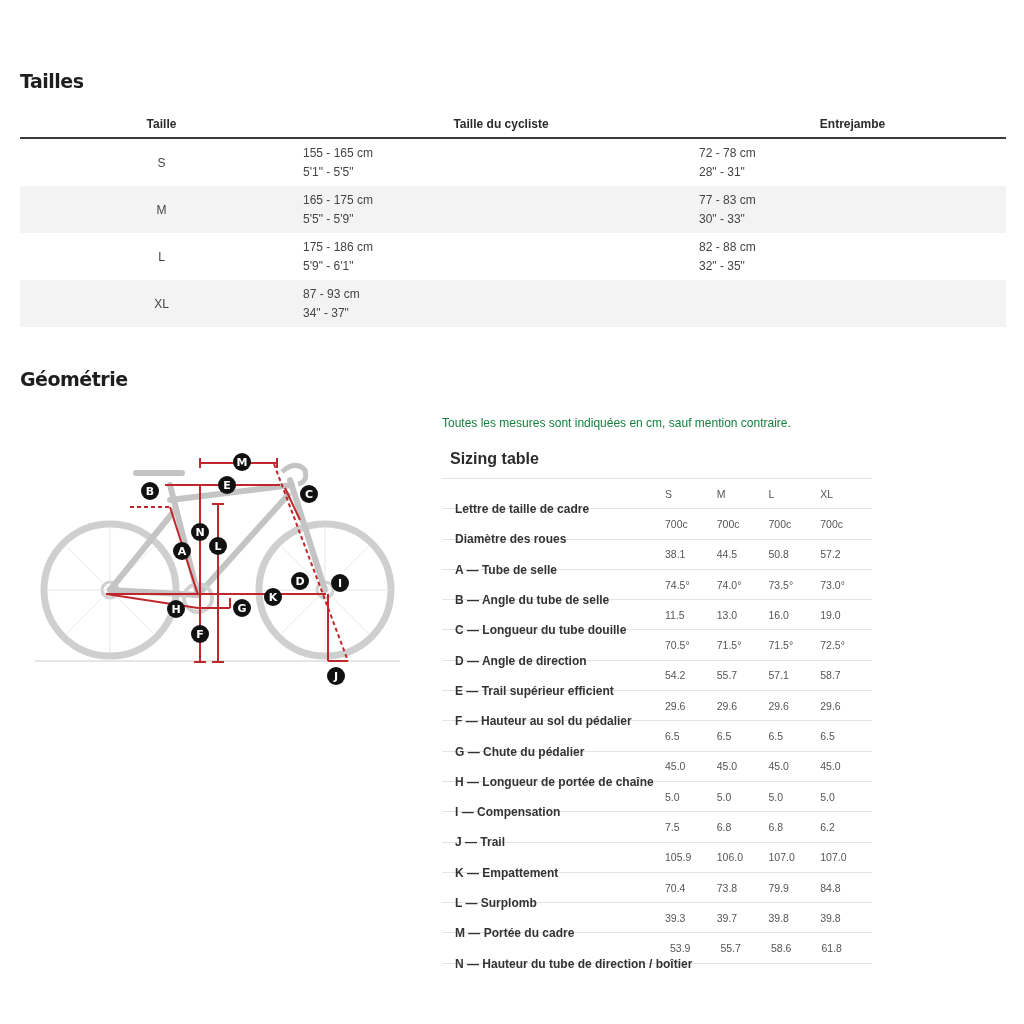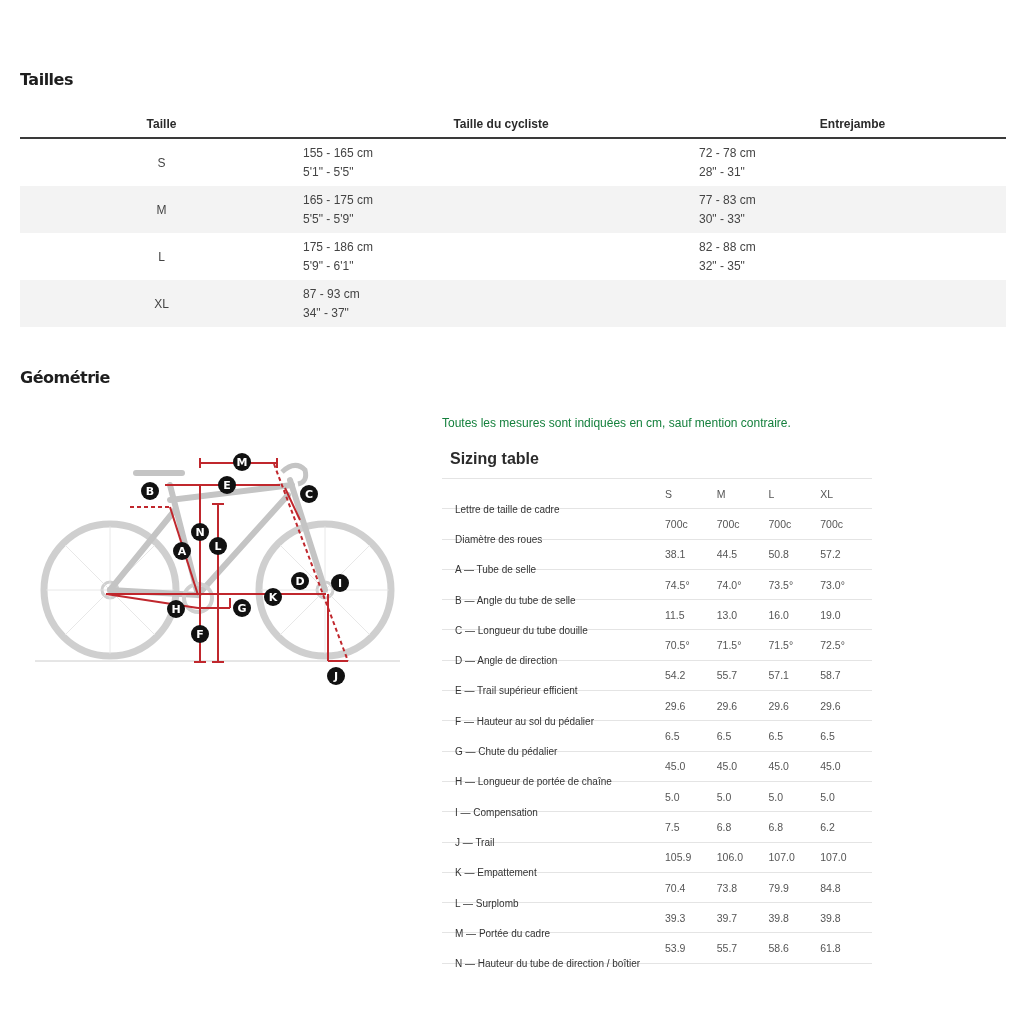--- a/index.html
+++ b/index.html
@@ -2,21 +2,21 @@
 <html><head>
 <meta charset="utf-8">
 <style>
   * { box-sizing: border-box; margin: 0; padding: 0; }
   html, body { width: 1024px; height: 1024px; background: #ffffff; overflow: hidden; }
   body { position: relative; font-family: "Liberation Sans", sans-serif; color: #333; }
 
   .section-title {
     position: absolute; left: 20px;
     font-family: "DejaVu Sans", sans-serif; font-weight: bold;
-    font-size: 16px; color: #1e1e1e; letter-spacing: -0.5px;
+    font-size: 19px; color: #1e1e1e; letter-spacing: -0.5px;
   }
   #title-sizes { top: 70px; }
   #title-geo { top: 368px; }
 
   
   .sizes { position: absolute; left: 20px; top: 112px; width: 986px; }
   .sizes .hdr { display: flex; height: 27px; border-bottom: 2px solid #3a3a3a; }
   .sizes .hdr div { font-size: 12px; font-weight: bold; color: #2b2b2b; text-align: center; line-height: 25px; }
   .sizes .row { display: flex; height: 47px; align-items: center; }
   .sizes .row.alt { background: #f3f3f3; }
@@ -26,21 +26,21 @@
   .sizes .row div { font-size: 12px; color: #444; }
   .sizes .row .line { display: block; line-height: 19px; }
 
   
   .note { position: absolute; left: 442px; top: 416px; font-size: 12px; color: #15803d; }
 
   
   .geo-caption { position: absolute; left: 450px; top: 450px; font-size: 16px; font-weight: bold; color: #2b2b2b; }
   .geo { position: absolute; left: 442px; top: 478px; width: 430px; border-top: 1px solid #e4e4e4; }
   .geo .row { display: flex; height: 30.3px; align-items: center; border-bottom: 1px solid #e4e4e4; }
-  .geo .label { width: 228px; padding-left: 13px; font-size: 10px; font-weight: normal; color: #333; white-space: nowrap; margin-top: 31px; }
+  .geo .label { width: 228px; padding-left: 13px; font-size: 12px; font-weight: bold; color: #333; white-space: nowrap; margin-top: 31px; }
   .geo .val { width: 53px; font-size: 10.5px; color: #555; }
 
   
   .bike { position: absolute; left: 30px; top: 440px; width: 380px; height: 250px; }
 </style>
 </head>
 <body>
 
 <div id="title-sizes" class="section-title">Tailles</div>
 

